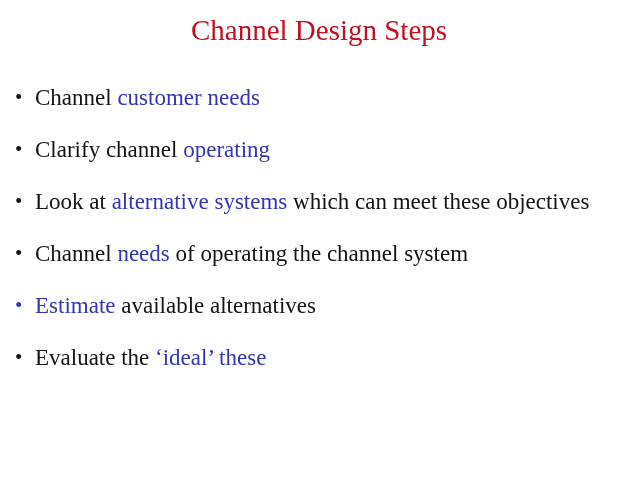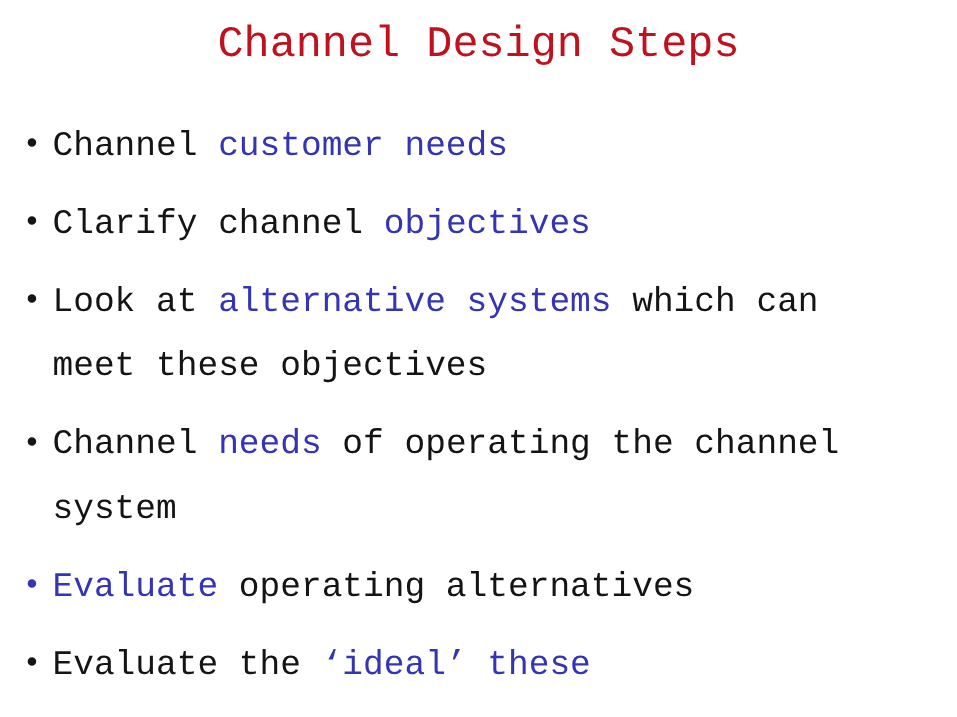--- a/index.html
+++ b/index.html
@@ -5,21 +5,21 @@
   html, body {
     margin: 0;
     padding: 0;
     background: #ffffff;
   }
   .slide {
     position: relative;
     width: 638px;
     height: 478px;
     background: var(--bg-color, #ffffff);
-    font-family: Liberation Mono, monospace;
+    font-family: Liberation Serif, serif;
     overflow: hidden;
   }
   .slide-title {
     margin: 0;
     position: absolute;
     top: 12px;
     left: 0;
     width: 638px;
     text-align: center;
     font-size: 29px;
@@ -55,19 +55,19 @@
   .seg-body   { color: var(--body-color, #141414); }
   .seg-accent { color: var(--accent-color, #3434b4); }
 </style>
 </head>
 <body>
 
 <div class="slide">
   <h1 class="slide-title">Channel Design Steps</h1>
   <ul class="bullet-list">
       <li class="bullet-item"><span class="bullet-marker seg-body">•</span><span class="seg-body">Channel </span><span class="seg-accent">customer needs</span></li>
-      <li class="bullet-item"><span class="bullet-marker seg-body">•</span><span class="seg-body">Clarify channel </span><span class="seg-accent">objectives</span></li>
+      <li class="bullet-item"><span class="bullet-marker seg-body">•</span><span class="seg-body">Clarify channel </span><span class="seg-accent">operating</span></li>
       <li class="bullet-item"><span class="bullet-marker seg-body">•</span><span class="seg-body">Look at </span><span class="seg-accent">alternative systems</span><span class="seg-body"> which can meet these objectives</span></li>
       <li class="bullet-item"><span class="bullet-marker seg-body">•</span><span class="seg-body">Channel </span><span class="seg-accent">needs</span><span class="seg-body"> of operating the channel system</span></li>
-      <li class="bullet-item"><span class="bullet-marker seg-accent">•</span><span class="seg-accent">Evaluate</span><span class="seg-body"> operating alternatives</span></li>
+      <li class="bullet-item"><span class="bullet-marker seg-accent">•</span><span class="seg-accent">Estimate</span><span class="seg-body"> available alternatives</span></li>
       <li class="bullet-item"><span class="bullet-marker seg-body">•</span><span class="seg-body">Evaluate the </span><span class="seg-accent">‘ideal’ these</span></li>
     </ul>
 </div>
 
 </body></html>

